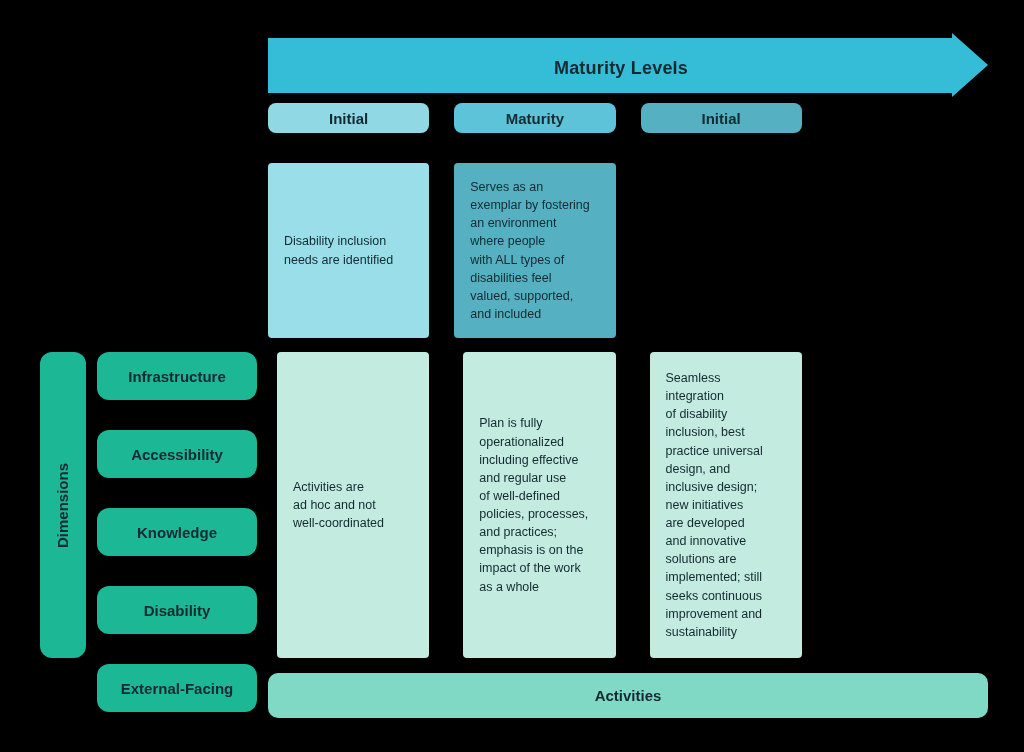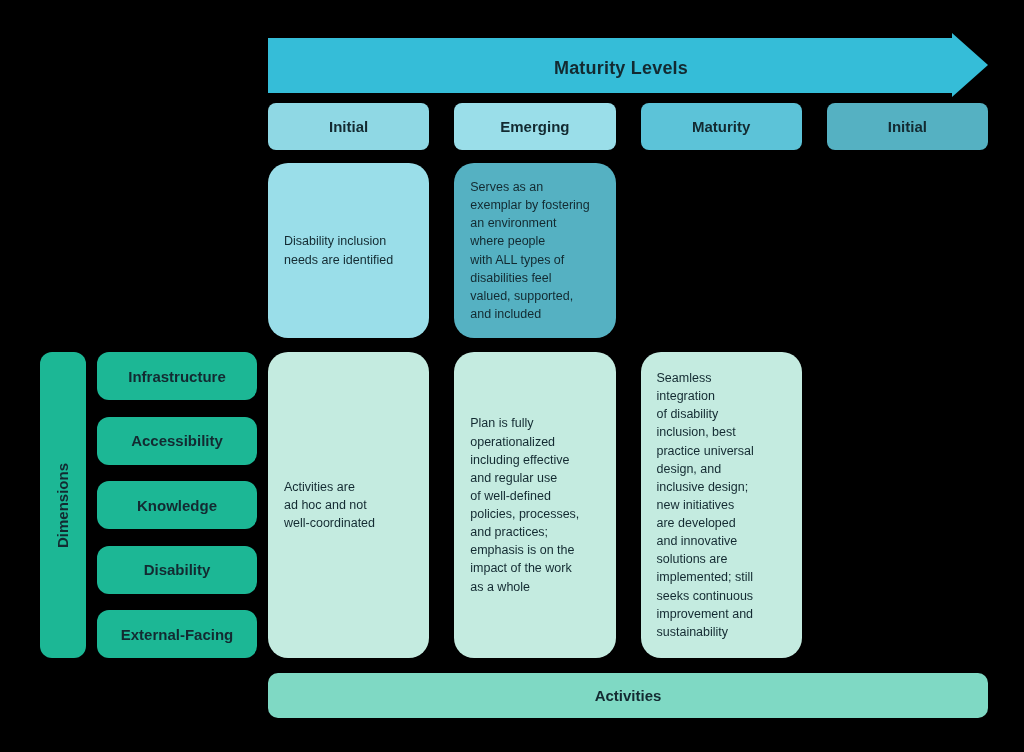--- a/index.html
+++ b/index.html
@@ -32,41 +32,41 @@
     width: 706px; height: 61px;
     display: flex; align-items: center; justify-content: center;
     font-weight: bold; font-size: 18px; letter-spacing: .2px;
   }
 
   
   .cols {
     position: absolute; left: 268px; width: 720px;
     display: grid; grid-template-columns: repeat(4, 1fr); column-gap: 25px;
   }
-  .headers { top: 103px; height: 47px; }
+  .headers { top: 103px; height: 30px; }
   .hdr {
     border-radius: 8px;
     display: flex; align-items: center; justify-content: center;
     font-weight: bold; font-size: 15px;
   }
   .l0 { background: var(--level-initial); }
   .l1 { background: var(--level-emerging); }
   .l2 { background: var(--level-advancing); }
   .l3 { background: var(--level-leading); }
 
   .row1 { top: 163px; height: 175px; }
   .row2 { top: 352px; height: 306px; }
   .cell {
-    border-radius: 20px;
+    border-radius: 4px;
     display: flex; align-items: center;
     padding: 12px 16px;
     font-size: 12.5px; line-height: 1.45;
   }
   .cell span { white-space: pre-line; }
-  .mint { background: var(--cell-mint); }
+  .mint { background: var(--cell-mint); margin-left: 9px; }
 
   
   .activities-bar {
     position: absolute; left: 268px; top: 673px;
     width: 720px; height: 45px;
     background: var(--activities-bar); border-radius: 10px;
     display: flex; align-items: center; justify-content: center;
     font-weight: bold; font-size: 15px;
   }
 
@@ -76,42 +76,41 @@
     width: 46px; height: 306px;
     background: var(--dimension-green); border-radius: 12px;
     display: flex; align-items: center; justify-content: center;
   }
   .dim-bar span {
     transform: rotate(-90deg);
     white-space: nowrap; font-weight: bold; font-size: 15px;
   }
   .dim-col {
     position: absolute; left: 97px; top: 352px;
-    width: 160px; height: 306px;
+    width: 160px; height: 360px;
     display: flex; flex-direction: column; justify-content: space-between;
   }
   .dim {
     height: 48px;
     background: var(--dimension-green); border-radius: 12px;
     display: flex; align-items: center; justify-content: center;
     font-weight: bold; font-size: 15px;
   }
 </style>
 </head>
 <body>
 
 <div class="stage">
 
   <div class="arrow-body"></div>
   <div class="arrow-head"></div>
   <div class="arrow-label">Maturity Levels</div>
 
   <div class="cols headers">
     <div class="hdr l0">Initial</div>
-    <div class="hdr l1">Emerging</div>
     <div class="hdr l2">Maturity</div>
     <div class="hdr l3">Initial</div>
   </div>
 
   <div class="cols row1">
     <div class="cell l1">
       <span>Disability inclusion
 needs are identified</span>
     </div>
     <div class="cell l3">

